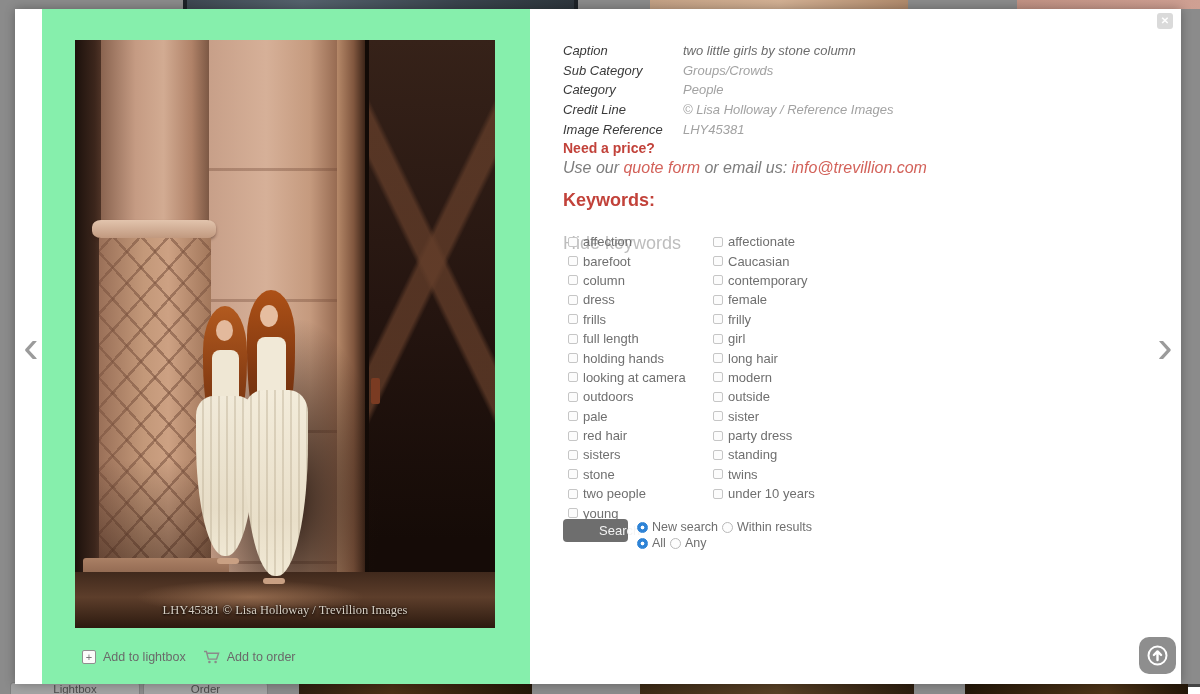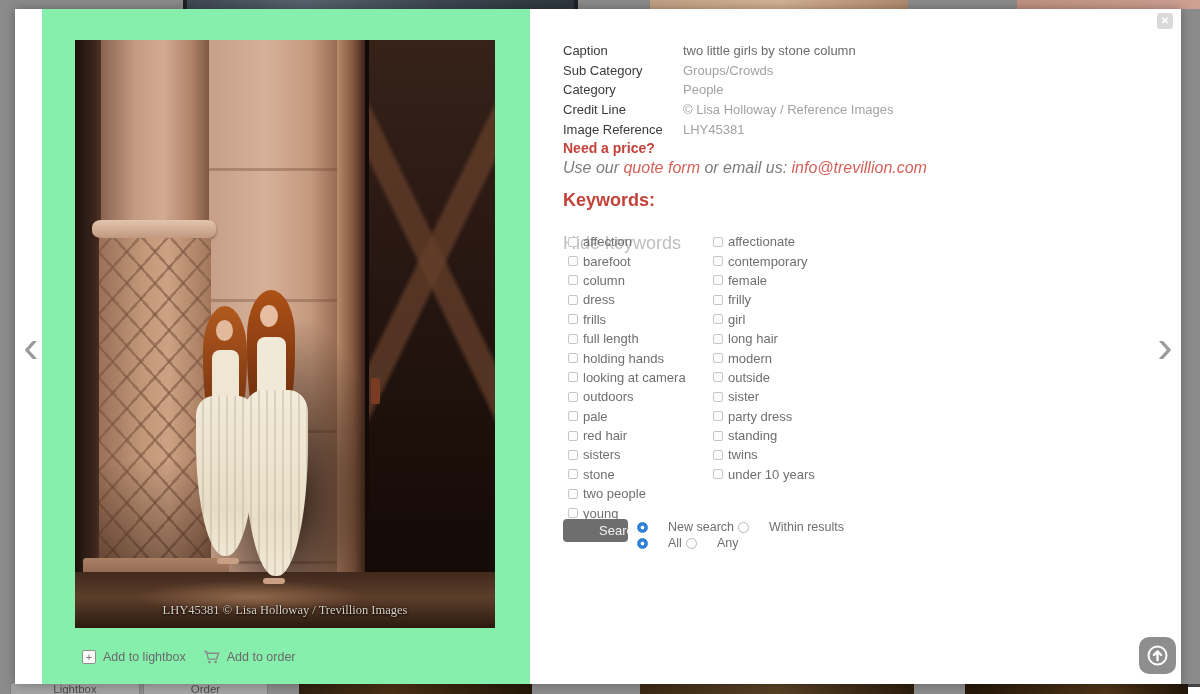--- a/index.html
+++ b/index.html
@@ -111,21 +111,21 @@
   .actions { position:absolute; left:40px; top:641px; display:flex; align-items:center;
     gap:7px; font-size:12.5px; color:#6a6a6a; }
   .plus-box { width:14px; height:14px; border:1px solid #8f8f8f; border-radius:2px;
     background:#fbfbfa; color:#777; font-size:11px; line-height:12px; text-align:center; }
   .action-link { cursor:pointer; }
   .cart-icon { margin-left:10px; }
 
   
   .right-panel { position:absolute; left:533px; top:0; width:633px; height:675px; font-size:13px; }
   .meta { position:absolute; left:15px; top:32px; width:560px; }
-  .meta-row { display:flex; height:19.6px; align-items:center; }
+  .meta-row { display:flex; height:19.6px; align-items:center;font-style:italic; }
   .meta-label { width:120px; color:#3a3a3a; }
   .meta-value { color:#a2a2a2; }
   .meta-value.on { color:#6b6b6b; }
 
   .price-head { position:absolute; left:15px; top:131px; color:#c2423a; font-weight:bold; font-size:14px; }
   .price-line { position:absolute; left:15px; top:150px; font-size:16px; color:#7d7d7d;font-style:italic; }
   .price-line a { color:#d3625a; text-decoration:none; cursor:pointer; }
 
   .kw-head { position:absolute; left:15px; top:181px; color:#c2423a; font-weight:bold; font-size:18px; }
   .kw-toggle { position:absolute; left:15px; top:206px; font-size:18px; color:#bdbdbd; cursor:pointer;margin-top:18px; }
@@ -134,21 +134,21 @@
   .kw-col.c2 { left:165px; width:180px; }
   .kw-item { display:flex; align-items:center; gap:5px; height:19.4px; color:#6f6f6f; cursor:pointer; }
   .cb { width:10px; height:10px; border:1px solid #c6c6c6; border-radius:2px; background:#fcfcfc; flex:0 0 auto; }
 
   .search-area { position:absolute; left:15px; top:510px; display:flex; align-items:flex-start; }
   .search-btn { width:65px; height:23px; background:#6e6e6e; color:#f4f4f4; border:none;
     border-radius:4px; font-size:13px; font-family:inherit; cursor:pointer;padding-left:36px; }
   .radio-rows { margin-left:9px; }
   .radio-row { display:flex; align-items:center; height:16px; gap:4px;
     font-size:12.5px; color:#6f6f6f; }
-  .radio-row label { display:flex; align-items:center; gap:20px; cursor:pointer; }
+  .radio-row label { display:flex; align-items:center; gap:4px; cursor:pointer; }
   .radio { width:11px; height:11px; border-radius:50%; background:#fdfdfd;
     border:1px solid #b9b9b9; flex:0 0 auto; }
   .radio.on { border:1px solid #2e83d6;
     background:radial-gradient(circle, #ffffff 0 1.6px, #2e83d6 2.2px); }
 
   .scroll-top { position:absolute; left:1139px; top:637px; width:37px; height:37px;
     background:#8e8e8e; border-radius:10px; display:flex; align-items:center;
     justify-content:center; cursor:pointer; }
 </style>
 </head>
@@ -326,20 +326,24 @@
           <span>young</span>
         </label>
       </div>
     <div class="kw-col c2">
 
         <label class="kw-item">
           <span class="cb"></span>
           <span>affectionate</span>
         </label>
 
+        <label class="kw-item">
+          <span class="cb"></span>
+          <span>Caucasian</span>
+        </label>
 
         <label class="kw-item">
           <span class="cb"></span>
           <span>contemporary</span>
         </label>
 
         <label class="kw-item">
           <span class="cb"></span>
           <span>female</span>
         </label>

